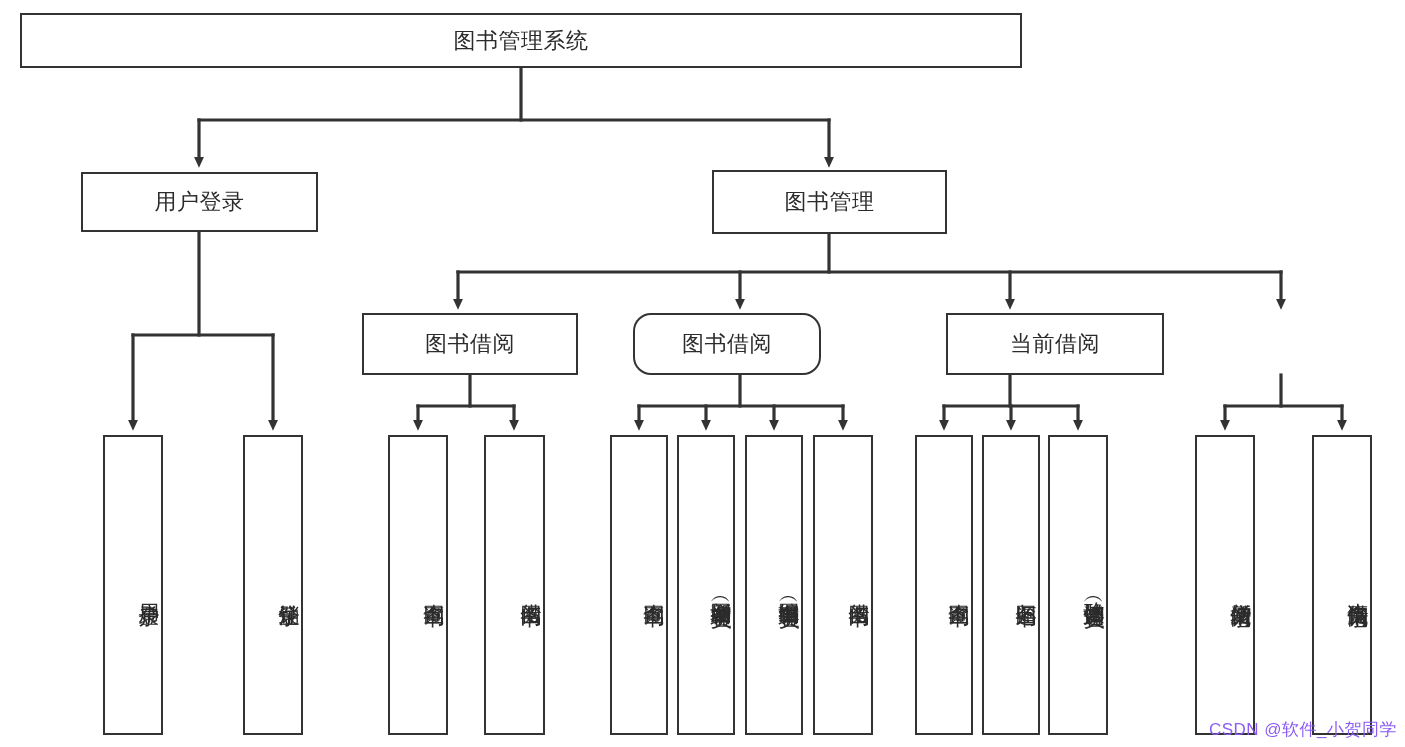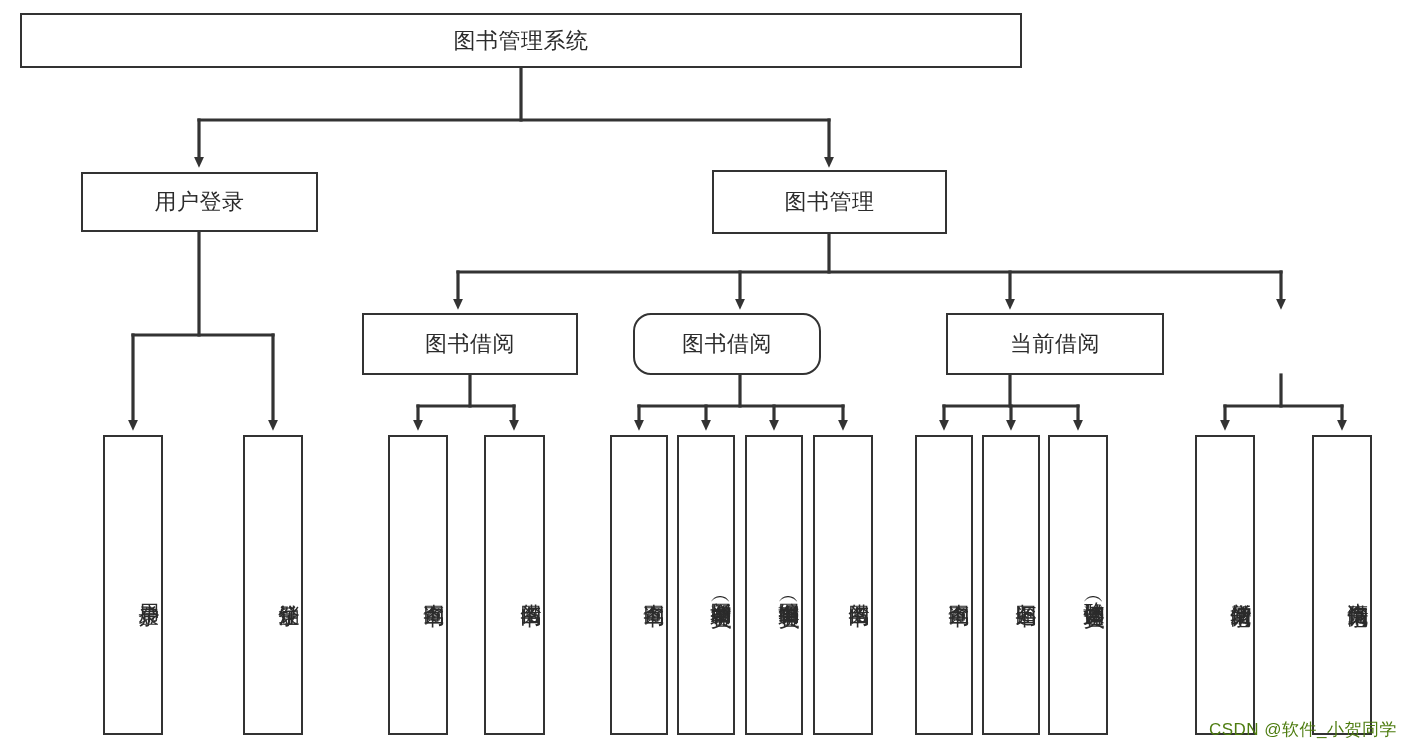--- a/index.html
+++ b/index.html
@@ -47,21 +47,21 @@
   }
   .node .label{
     display:block;
     white-space:pre-line;
   }
   #watermark{
     position:absolute;
     right:8px;
     bottom:6px;
     font-size:17px;
-    color:#4d7c0f;
+    color:#8b5cf6;
     letter-spacing:0.5px;
     white-space:nowrap;
     pointer-events:none;
   }
 </style>
 </head>
 <body>
 
 <div id="canvas">
 

